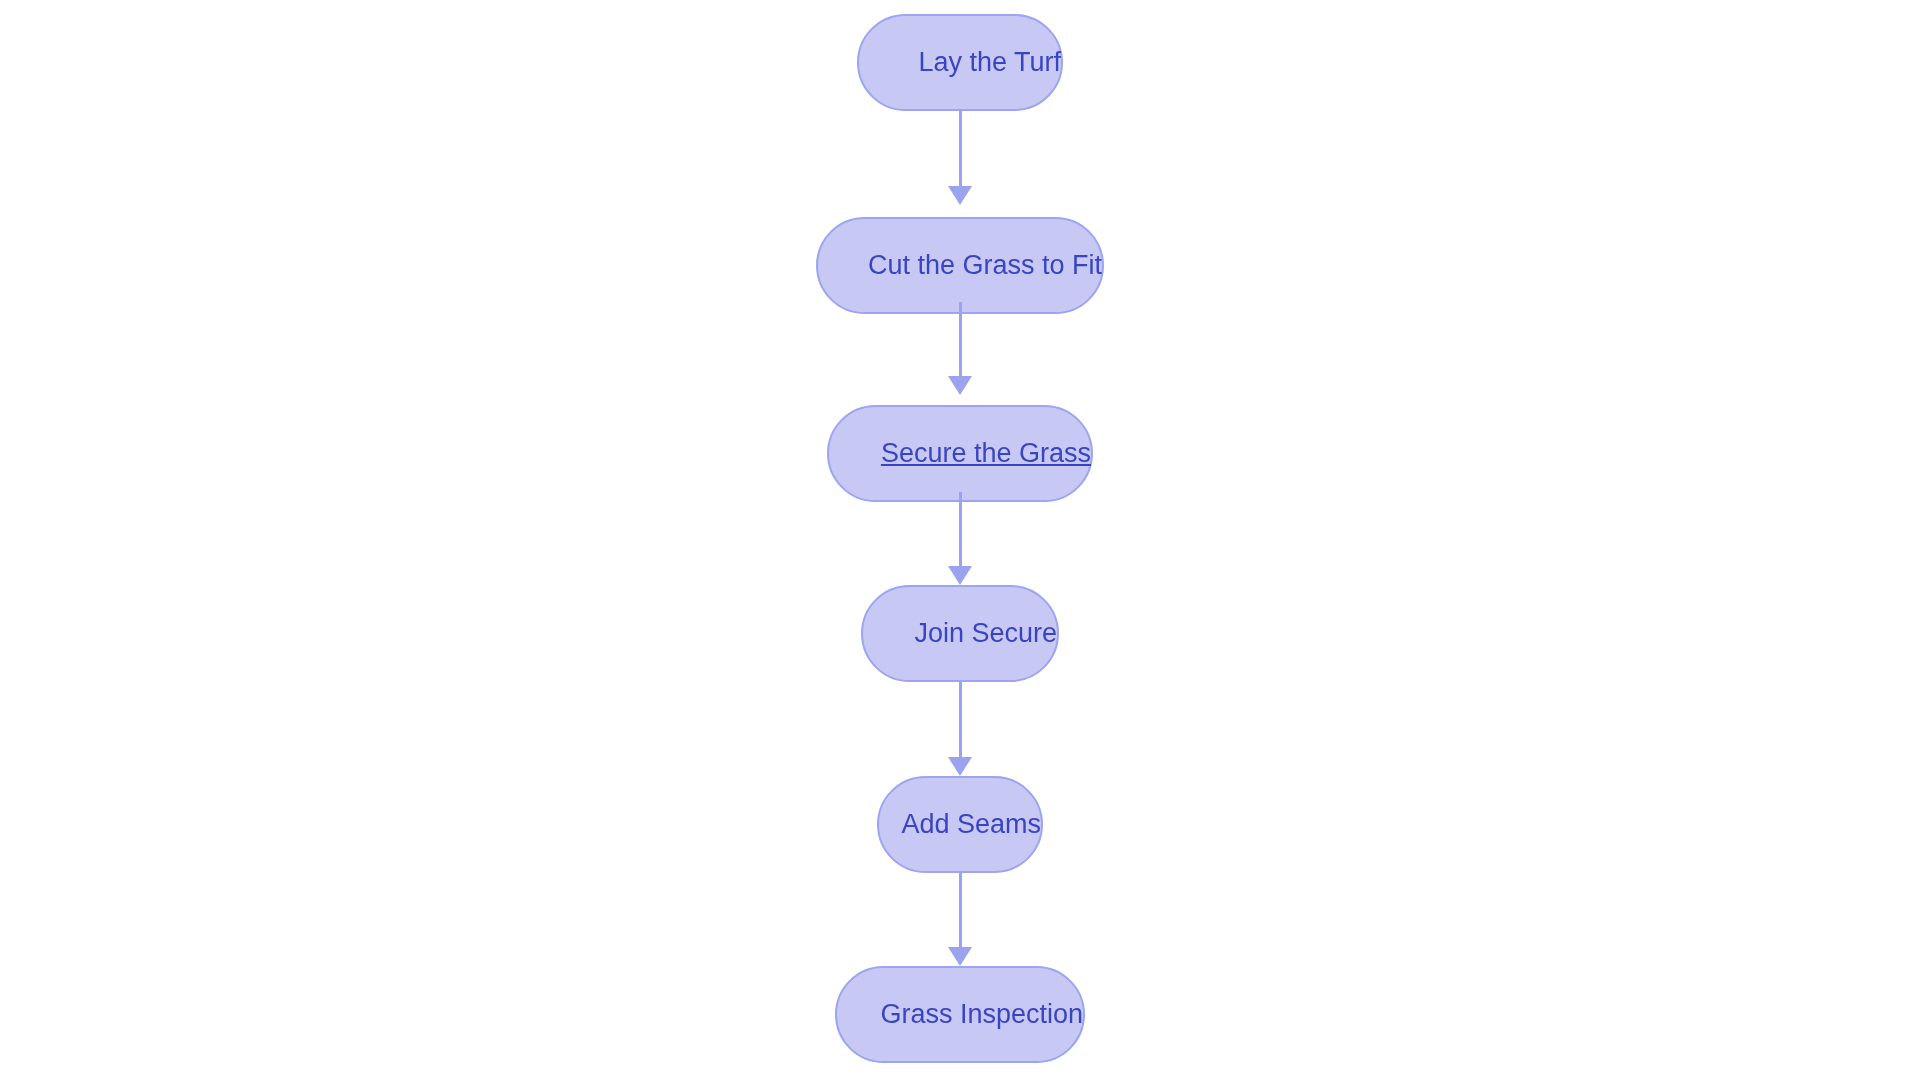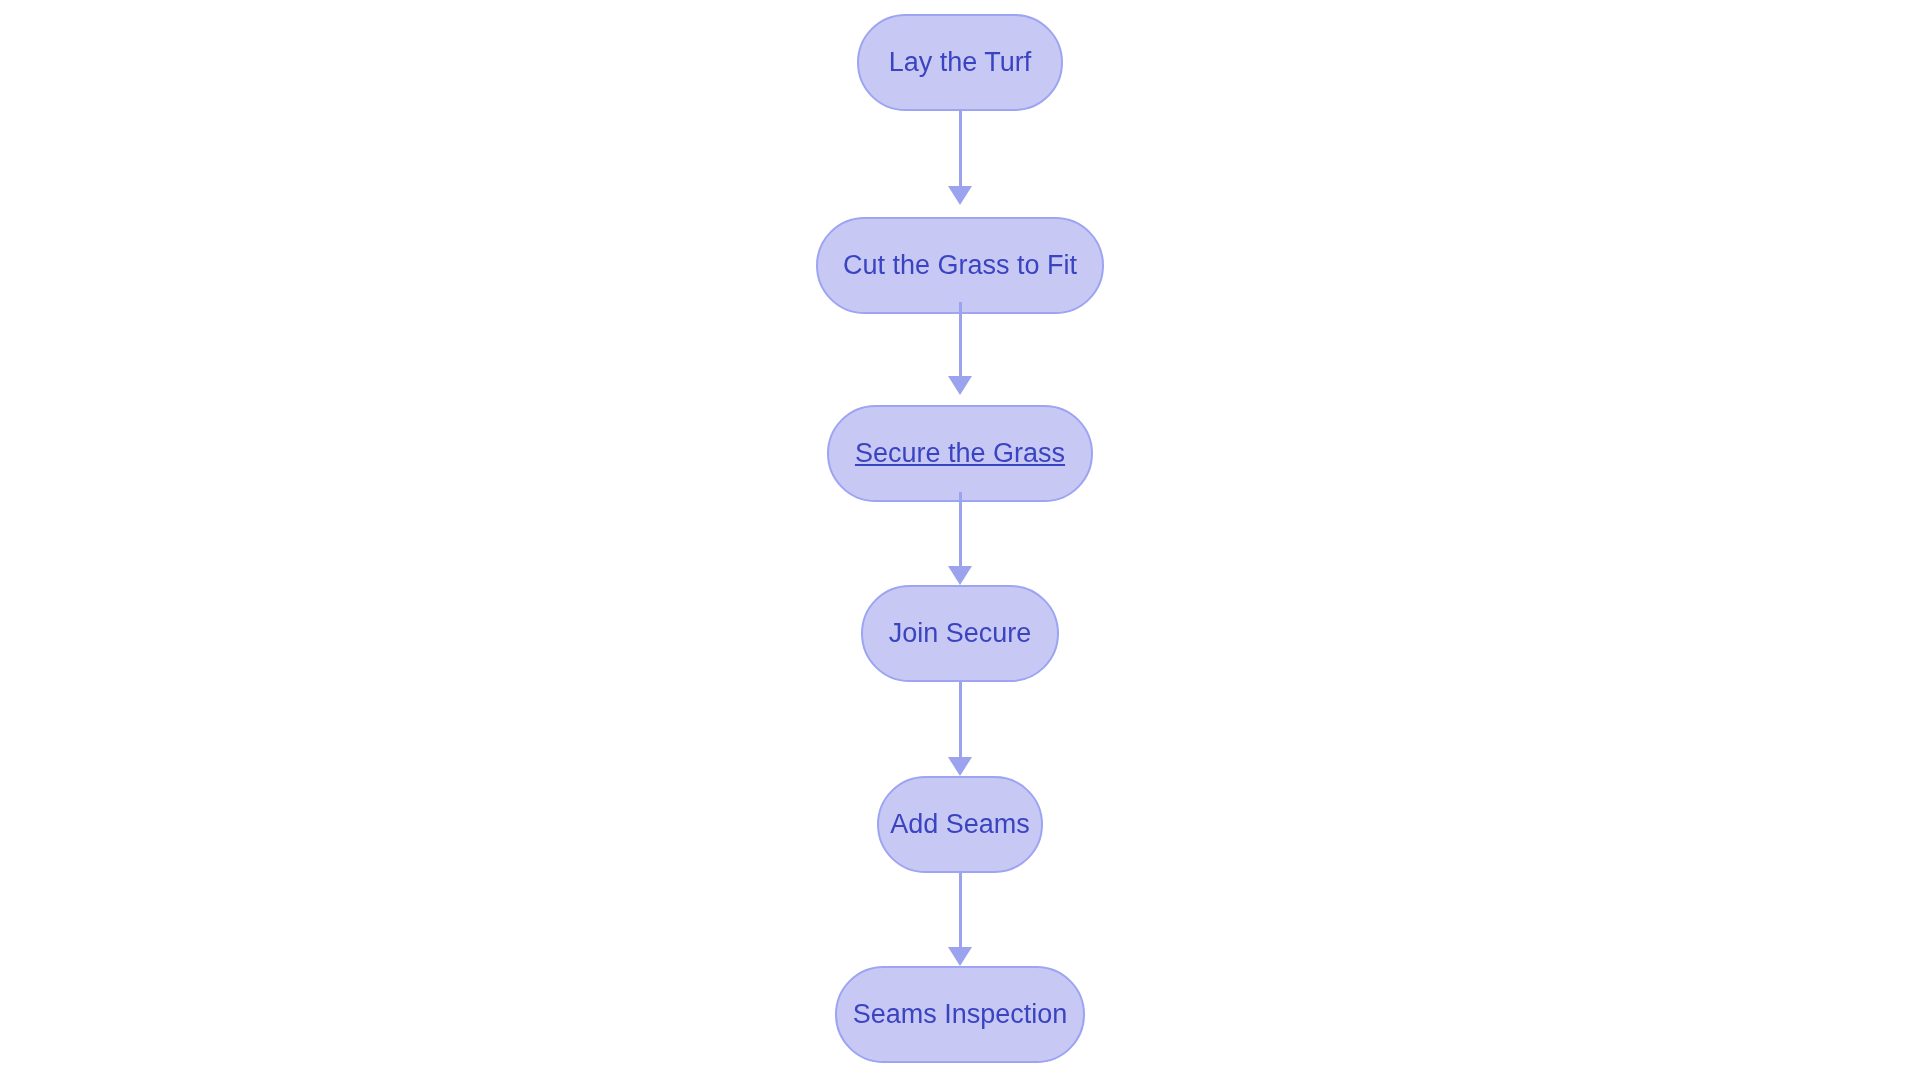--- a/index.html
+++ b/index.html
@@ -23,21 +23,21 @@
   }
   .node {
     position: absolute;
     height: 97px;
     border-radius: 48.5px;
     background: var(--node-fill);
     border: 2px solid var(--node-border);
     color: var(--node-text);
     display: flex;
     align-items: center;
-    justify-content: center;
+    justify-content: flex-end;
     font-size: 27px;
     white-space: nowrap;
     transform: translateX(-50%);
     left: 960px;
   }
   .n1 { top: 14px;  width: 206px; }
   .n2 { top: 217px; width: 288px; }
   .n3 { top: 405px; width: 266px; text-decoration: underline; }
   .n4 { top: 585px; width: 198px; }
   .n5 { top: 776px; width: 166px; }
@@ -114,16 +114,16 @@
   <div class="node n5">
     <span>Add Seams</span>
   </div>
 
   <div class="arrow a5">
     <div class="arrow-line"></div>
     <div class="arrow-head"></div>
   </div>
 
   <div class="node n6">
-    <span>Seams Inspection</span>
+    <span>Grass Inspection</span>
   </div>
 
 </div>
 
 </body></html>

